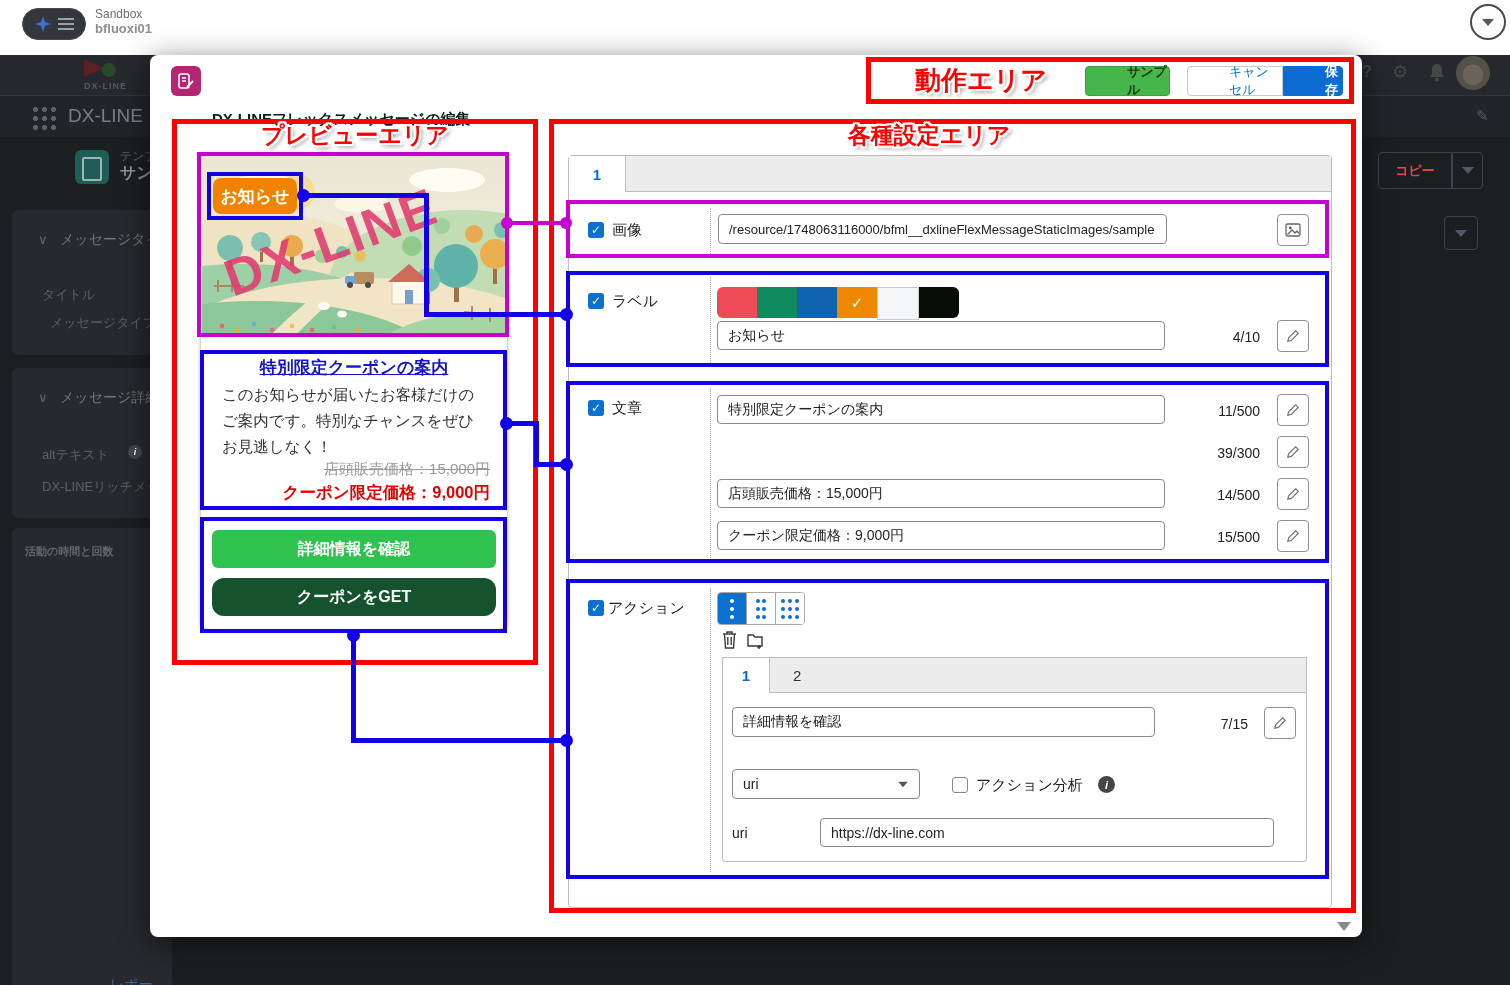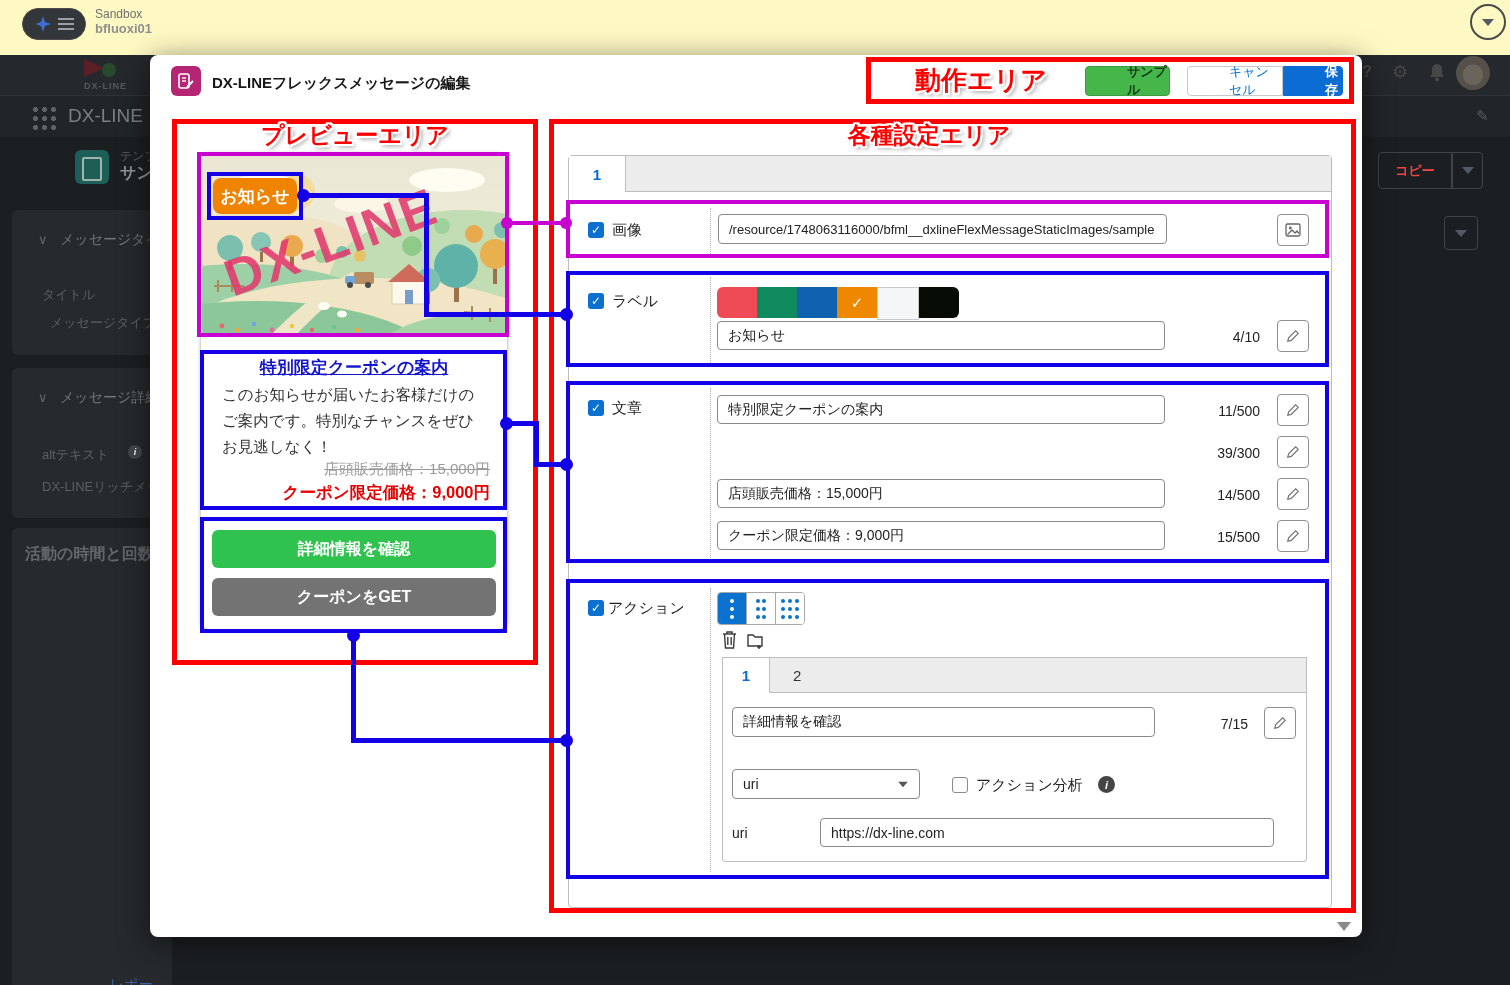--- a/index.html
+++ b/index.html
@@ -1,36 +1,36 @@
 <!DOCTYPE html>
 <html style="--ann-red: #ff0000; --ann-blue: #1400e6; --ann-magenta: #c800d2;"><head>
 <meta charset="utf-8">
 <style>
   html,body{margin:0;padding:0;background:#000;}
   .stage{position:relative;width:1510px;height:985px;overflow:hidden;
          font-family:"Liberation Sans","DejaVu Sans",sans-serif;background:#1c1f22;}
   .abs{position:absolute;box-sizing:border-box;}
   
-  .bg-topbar{left:0;top:0;width:1510px;height:55px;background:#fef9c3;}
+  .bg-topbar{left:0;top:0;width:1510px;height:55px;background:#ffffff;}
   .bg-appbar{left:0;top:55px;width:1510px;height:40px;background:#25282c;}
   .bg-navrow{left:0;top:95px;width:1510px;height:42px;background:#212428;border-top:1px solid #30343a;}
   .bg-page{left:0;top:137px;width:1510px;height:848px;background:#1c1f22;}
   .bg-card{background:#26292d;border-radius:6px;}
   .dim-txt{color:#5c6065;}
   .pill{left:22px;top:8px;width:64px;height:32px;border-radius:16px;background:#33373c;border:1px solid #4a4a4a;display:flex;align-items:center;justify-content:space-around;padding:0 8px;}
   .waffle{width:26px;height:26px;background:radial-gradient(#5e6267 2.3px,transparent 2.6px);background-size:9px 9px;background-position:1px 1px;}
   .ham{width:16px;height:2px;background:#9aa0a6;box-shadow:0 5px 0 #9aa0a6,0 -5px 0 #9aa0a6;}
   .circle-btn{width:36px;height:36px;border-radius:50%;border:2px solid #4a4a4a;display:flex;align-items:center;justify-content:center;}
   .tri-down{width:0;height:0;border-left:6px solid transparent;border-right:6px solid transparent;border-top:7px solid #777;}
   .tri-down.dim{border-top-color:#525a66;}
   .bg-btn{border:1px solid #3e434a;color:#ef4444;font-size:13px;font-weight:bold;display:flex;align-items:center;justify-content:center;background:transparent;}
   
   .modal{left:150px;top:55px;width:1212px;height:882px;background:#fff;border-radius:8px;box-shadow:0 6px 30px rgba(0,0,0,.55);z-index:5;}
   .mz{z-index:10;}
-  .modal-title{font-size:15px;font-weight:bold;color:#181818;}
+  .modal-title{font-size:15px;font-weight:bold;color:#181818;margin-top:36px;}
   .title-icon{width:30px;height:30px;border-radius:6px;background:#b42573;display:flex;align-items:center;justify-content:center;}
   .btn{display:flex;align-items:center;justify-content:center;font-size:13px;cursor:pointer;padding-left:41px;}
   .btn-sample{background:#45b649;border:1px solid #3a9e3e;border-radius:4px;color:#173a18;font-weight:bold;}
   .btn-cancel{background:#fff;border:1px solid #c9c9c9;border-radius:4px 0 0 4px;color:#0176d3;}
   .btn-save{background:#0b6cd4;border:1px solid #0b6cd4;border-radius:0 4px 4px 0;color:#fff;font-weight:bold;}
   
   .panel-border{border:1px solid #bdbdbd;background:#fff;border-radius:4px;}
   .tabstrip{background:#ececec;border-bottom:1px solid #bdbdbd;}
   .tab-active{background:#fff;border-right:1px solid #bdbdbd;color:#0b6cd4;font-weight:bold;font-size:15px;display:flex;align-items:center;justify-content:center;}
   .tab-idle{color:#333;font-size:15px;display:flex;align-items:center;}
@@ -54,21 +54,21 @@
   .info-dot{width:17px;height:17px;border-radius:50%;background:#454545;color:#fff;font-size:11px;display:flex;align-items:center;justify-content:center;font-style:italic;font-weight:bold;}
   
   .pcard{background:#fff;border:1px solid #d5d5d5;border-radius:10px;box-shadow:0 1px 4px rgba(0,0,0,.18);}
   .badge{background:#f08300;border-radius:8px;color:#fff;font-weight:bold;font-size:17px;display:flex;align-items:center;justify-content:center;}
   .pv-title{font-size:17px;font-weight:bold;color:#1414cc;text-decoration:underline;text-align:center;}
   .pv-body{font-size:15.5px;color:#333;}
   .pv-old{font-size:15px;color:#9a9a9a;text-decoration:line-through;text-align:right;}
   .pv-new{font-size:16.5px;color:#e60000;font-weight:bold;text-align:right;}
   .pv-btn{border-radius:6px;color:#fff;font-weight:bold;font-size:16px;display:flex;align-items:center;justify-content:center;}
   .pv-btn.green{background:#2fc24f;}
-  .pv-btn.red{background:#737373;}
+  .pv-btn.red{background:#14532d;border-radius:12px;}
   .watermark{font-weight:bold;font-size:52px;color:#e23a6e;opacity:.88;letter-spacing:2px;transform:rotate(-20deg);white-space:nowrap;}
   
   .ann{border-style:solid;z-index:20;pointer-events:none;}
   .ann.red{border-color:var(--ann-red,#f00);border-width:5px;}
   .ann.blue{border-color:var(--ann-blue,#1400e6);border-width:4px;}
   .ann.magenta{border-color:var(--ann-magenta,#c800d2);border-width:4px;}
   .ann-label{z-index:25;font-weight:bold;color:var(--ann-red,#f00);
     text-shadow:-2px -2px 0 #fff,2px -2px 0 #fff,-2px 2px 0 #fff,2px 2px 0 #fff,0 -2px 0 #fff,0 2px 0 #fff,-2px 0 0 #fff,2px 0 0 #fff,3px 3px 4px rgba(0,0,0,.45);}
   .line{z-index:30;}
   .line.blue{background:var(--ann-blue,#1400e6);}
@@ -140,21 +140,21 @@
       <div class="abs dim-txt" style="left:30px;top:104px;font-size:13px;margin-left:8px;">メッセージタイプ</div>
     </div>
     <div class="abs bg-card" style="left:12px;top:231px;width:160px;height:150px;">
       <div class="abs" style="left:26px;top:22px;color:#666;font-size:13px;">∨</div>
       <div class="abs" style="left:48px;top:21px;font-size:14px;color:#74787d;">メッセージ詳細</div>
       <div class="abs dim-txt" style="left:30px;top:78px;font-size:13px;">altテキスト</div>
       <div class="abs info-dot" style="left:116px;top:77px;background:#43474c;width:14px;height:14px;font-size:9px;">i</div>
       <div class="abs dim-txt" style="left:30px;top:110px;font-size:13px;">DX-LINEリッチメッ</div>
     </div>
     <div class="abs bg-card" style="left:12px;top:391px;width:160px;height:482px;">
-      <div class="abs" style="left:13px;top:16px;font-size:16px;font-weight:bold;color:#63676c;">活動の時間と回数</div>
+      <div class="abs" style="left:13px;top:16px;font-size:11px;font-weight:bold;color:#63676c;">活動の時間と回数</div>
       <div class="abs" style="left:98px;top:448px;font-size:14px;color:#42629e;">レポー</div>
     </div>
   </div>
 
   <div class="abs modal"></div>
 
   <div class="abs title-icon mz" style="left:171px;top:66px;">
     <svg width="18" height="18" viewBox="0 0 18 18">
         <rect x="2" y="2" width="10" height="14" rx="2" fill="none" stroke="#fff" stroke-width="1.6"></rect>
         <line x1="5" y1="6" x2="9" y2="6" stroke="#fff" stroke-width="1.4"></line>

